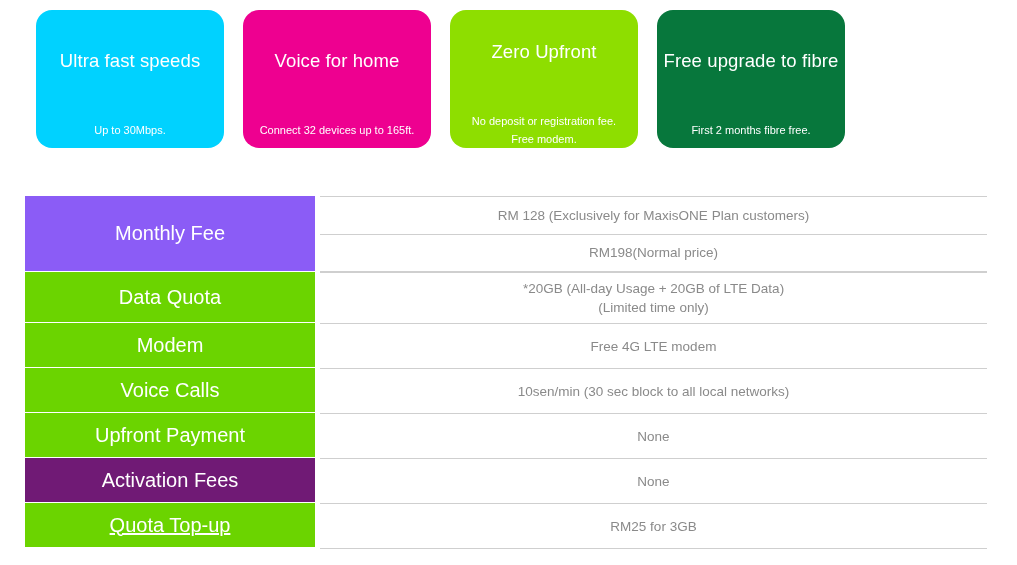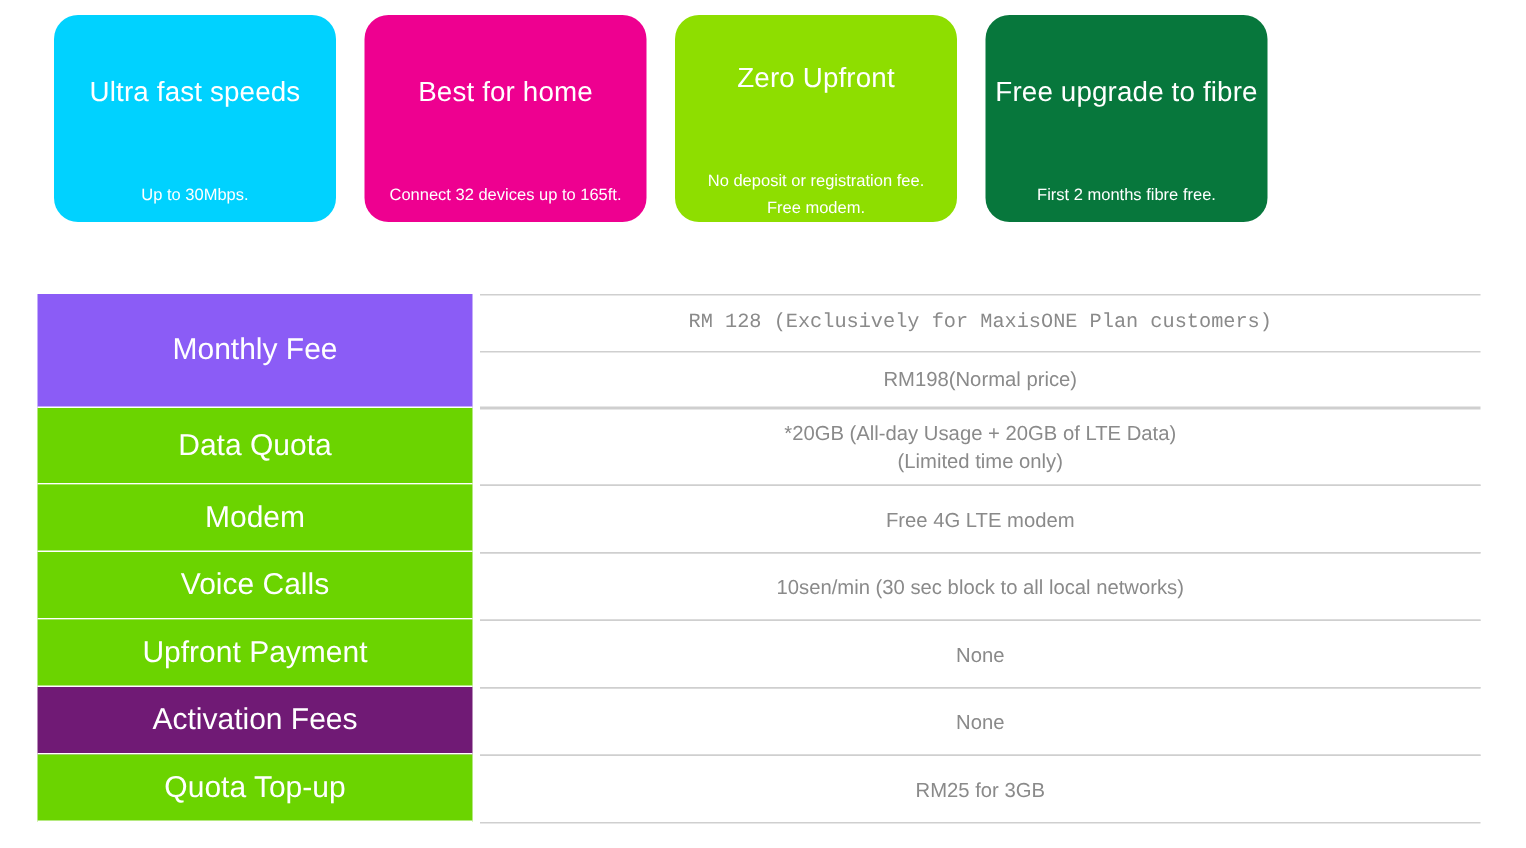--- a/index.html
+++ b/index.html
@@ -107,38 +107,38 @@
 </style>
 </head>
 <body>
 
 <div class="cards">
     <div class="card" style="background: rgb(0, 210, 255);">
       <div class="card-title">Ultra fast speeds</div>
       <div class="card-sub">Up to 30Mbps.</div>
     </div>
     <div class="card" style="background: rgb(238, 0, 144);">
-      <div class="card-title">Best for home</div>
+      <div class="card-title">Voice for home</div>
       <div class="card-sub">Connect 32 devices up to 165ft.</div>
     </div>
     <div class="card" style="background: rgb(142, 222, 0);">
       <div class="card-title">Zero Upfront</div>
       <div class="card-sub">No deposit or registration fee. Free modem.</div>
     </div>
     <div class="card" style="background: rgb(7, 119, 60);">
       <div class="card-title">Free upgrade to fibre</div>
       <div class="card-sub">First 2 months fibre free.</div>
     </div>
   </div>
 
 <div class="table">
     <div class="trow" style="height: 76px;">
       <div class="tlabel" style="background: #8b5cf6; height: 76px;">Monthly Fee</div>
       <div class="tvalues">
-        <div class="tvalue" style="white-space: pre-line; font-family: Liberation Mono, monospace;">RM 128 (Exclusively for MaxisONE Plan customers)</div>
+        <div class="tvalue" style="white-space: pre-line;">RM 128 (Exclusively for MaxisONE Plan customers)</div>
         <div class="tvalue" style="white-space: pre-line;">RM198(Normal price)</div>
       </div>
     </div>
     <div class="trow row-h1" style="height: 51px;">
       <div class="tlabel" style="background: rgb(107, 212, 0); height: 51px;">Data Quota</div>
       <div class="tvalues">
         <div class="tvalue" style="white-space: pre-line;">*20GB (All-day Usage + 20GB of LTE Data)
 (Limited time only)</div>
       </div>
     </div>
@@ -160,18 +160,18 @@
         <div class="tvalue" style="white-space: pre-line;">None</div>
       </div>
     </div>
     <div class="trow row-h1" style="height: 45px;">
       <div class="tlabel" style="background: #701a75; height: 45px;">Activation Fees</div>
       <div class="tvalues">
         <div class="tvalue" style="white-space: pre-line;">None</div>
       </div>
     </div>
     <div class="trow row-h1" style="height: 45px;">
-      <div class="tlabel" style="background: rgb(107, 212, 0); height: 45px;">Quota Top-up</div>
+      <div class="tlabel" style="background: rgb(107, 212, 0); height: 45px; text-decoration: underline;">Quota Top-up</div>
       <div class="tvalues">
         <div class="tvalue" style="white-space: pre-line;">RM25 for 3GB</div>
       </div>
     </div>
   </div>
 
 </body></html>

